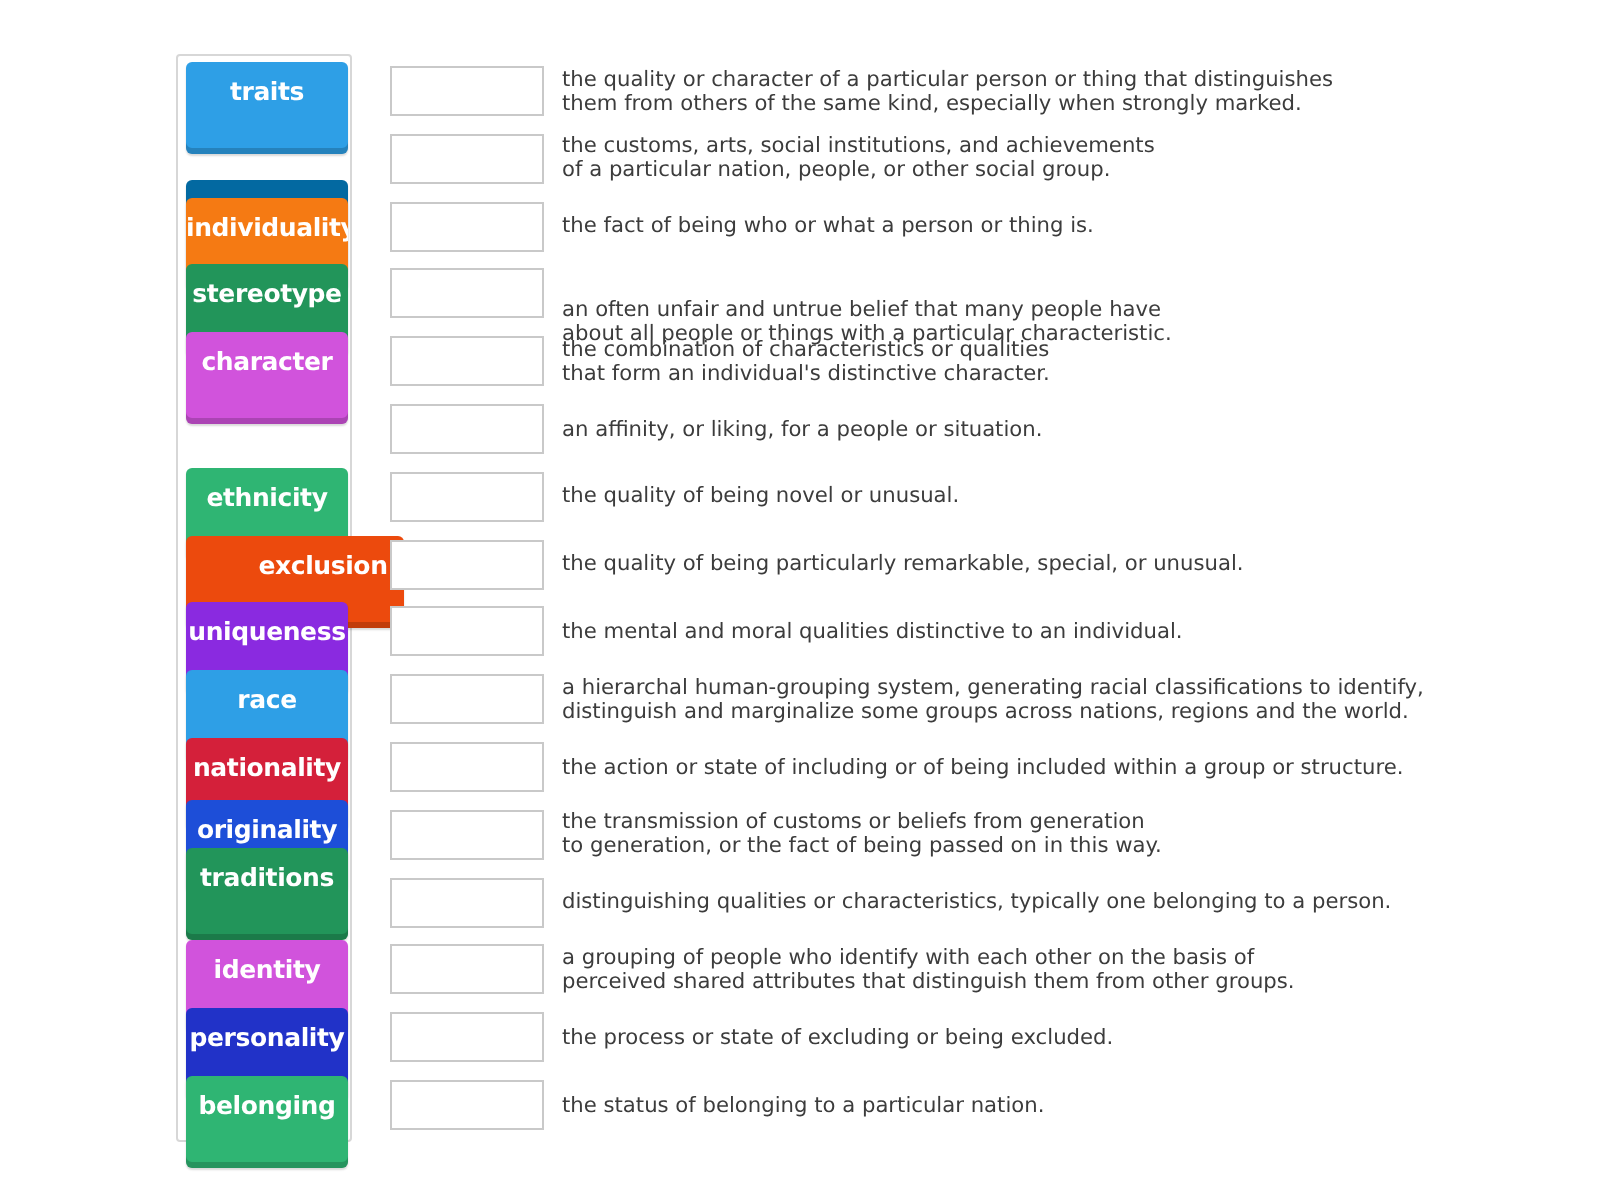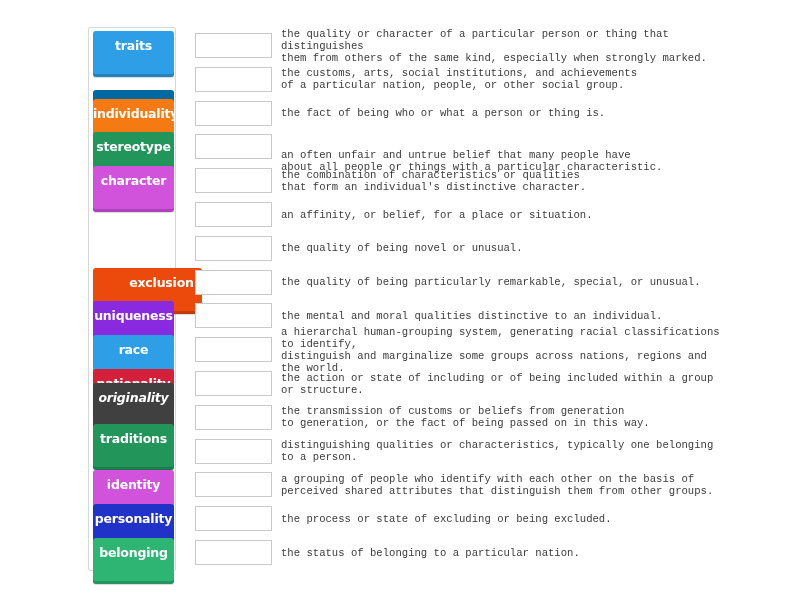--- a/index.html
+++ b/index.html
@@ -18,36 +18,37 @@
     white-space:nowrap; overflow:hidden; cursor:grab; letter-spacing:-0.2px;
   }
   .slot {
     position:absolute; left:195px; width:77px; height:25px;
     border:1px solid #c9c9c9; box-sizing:border-box; background:#fff;
   }
   .def {
     position:absolute; left:281px; width:450px; font-size:10.6px; line-height:12px; color:#3c3c3c;
     display:flex; align-items:center; height:28px;
   }
-  .def span { display:block; white-space:pre-line;font-family:Liberation Mono, monospace; }
+  .def span { display:block; white-space:pre-line; }
 </style>
 </head>
 <body>
 
 <div class="tile-panel" id="tile-panel">
     <div class="tile" style="top: 3px; background: rgb(46, 159, 230);">traits</div>
     <div class="tile" style="top: 36.8px; background: #0369a1; margin-top: 25px;">inclusion</div>
     <div class="tile" style="top: 70.6px; background: rgb(245, 122, 19);">individuality</div>
     <div class="tile" style="top: 104.4px; background: rgb(34, 149, 90);">stereotype</div>
     <div class="tile" style="top: 138.2px; background: rgb(209, 83, 220);">character</div>
+    <div class="tile" style="top: 205.8px; background: rgb(47, 181, 115);">ethnicity</div>
     <div class="tile" style="top: 239.6px; background: rgb(236, 74, 13); padding-left: 28px;">exclusion</div>
     <div class="tile" style="top: 273.4px; background: rgb(138, 42, 224);">uniqueness</div>
     <div class="tile" style="top: 307.2px; background: rgb(46, 159, 230);">race</div>
     <div class="tile" style="top: 341px; background: rgb(212, 32, 58);">nationality</div>
-    <div class="tile" style="top: 355px; background: #404040; font-style: italic;">originality</div>
+    <div class="tile" style="top: 372px; background: #1d4ed8;">originality</div>
     <div class="tile" style="top: 396px; background: rgb(34, 149, 90);">traditions</div>
     <div class="tile" style="top: 442.4px; background: rgb(209, 83, 220);">identity</div>
     <div class="tile" style="top: 476.2px; background: rgb(33, 50, 200);">personality</div>
     <div class="tile" style="top: 510px; background: rgb(47, 181, 115);">belonging</div>
   </div>
 <div id="rows">
     <div class="slot" style="top: 33px;"></div>
     <div class="def" style="top: 31.5px;">
       <span>the quality or character of a particular person or thing that distinguishes
 them from others of the same kind, especially when strongly marked.</span>
@@ -66,21 +67,21 @@
       <span>an often unfair and untrue belief that many people have
 about all people or things with a particular characteristic.</span>
     </div>
     <div class="slot" style="top: 168.2px;"></div>
     <div class="def" style="top: 166.7px;">
       <span>the combination of characteristics or qualities
 that form an individual's distinctive character.</span>
     </div>
     <div class="slot" style="top: 202px;"></div>
     <div class="def" style="top: 200.5px;">
-      <span>an affinity, or belief, for a place or situation.</span>
+      <span>an affinity, or liking, for a people or situation.</span>
     </div>
     <div class="slot" style="top: 235.8px;"></div>
     <div class="def" style="top: 234.3px;">
       <span>the quality of being novel or unusual.</span>
     </div>
     <div class="slot" style="top: 269.6px;"></div>
     <div class="def" style="top: 268.1px;">
       <span>the quality of being particularly remarkable, special, or unusual.</span>
     </div>
     <div class="slot" style="top: 303.4px;"></div>

